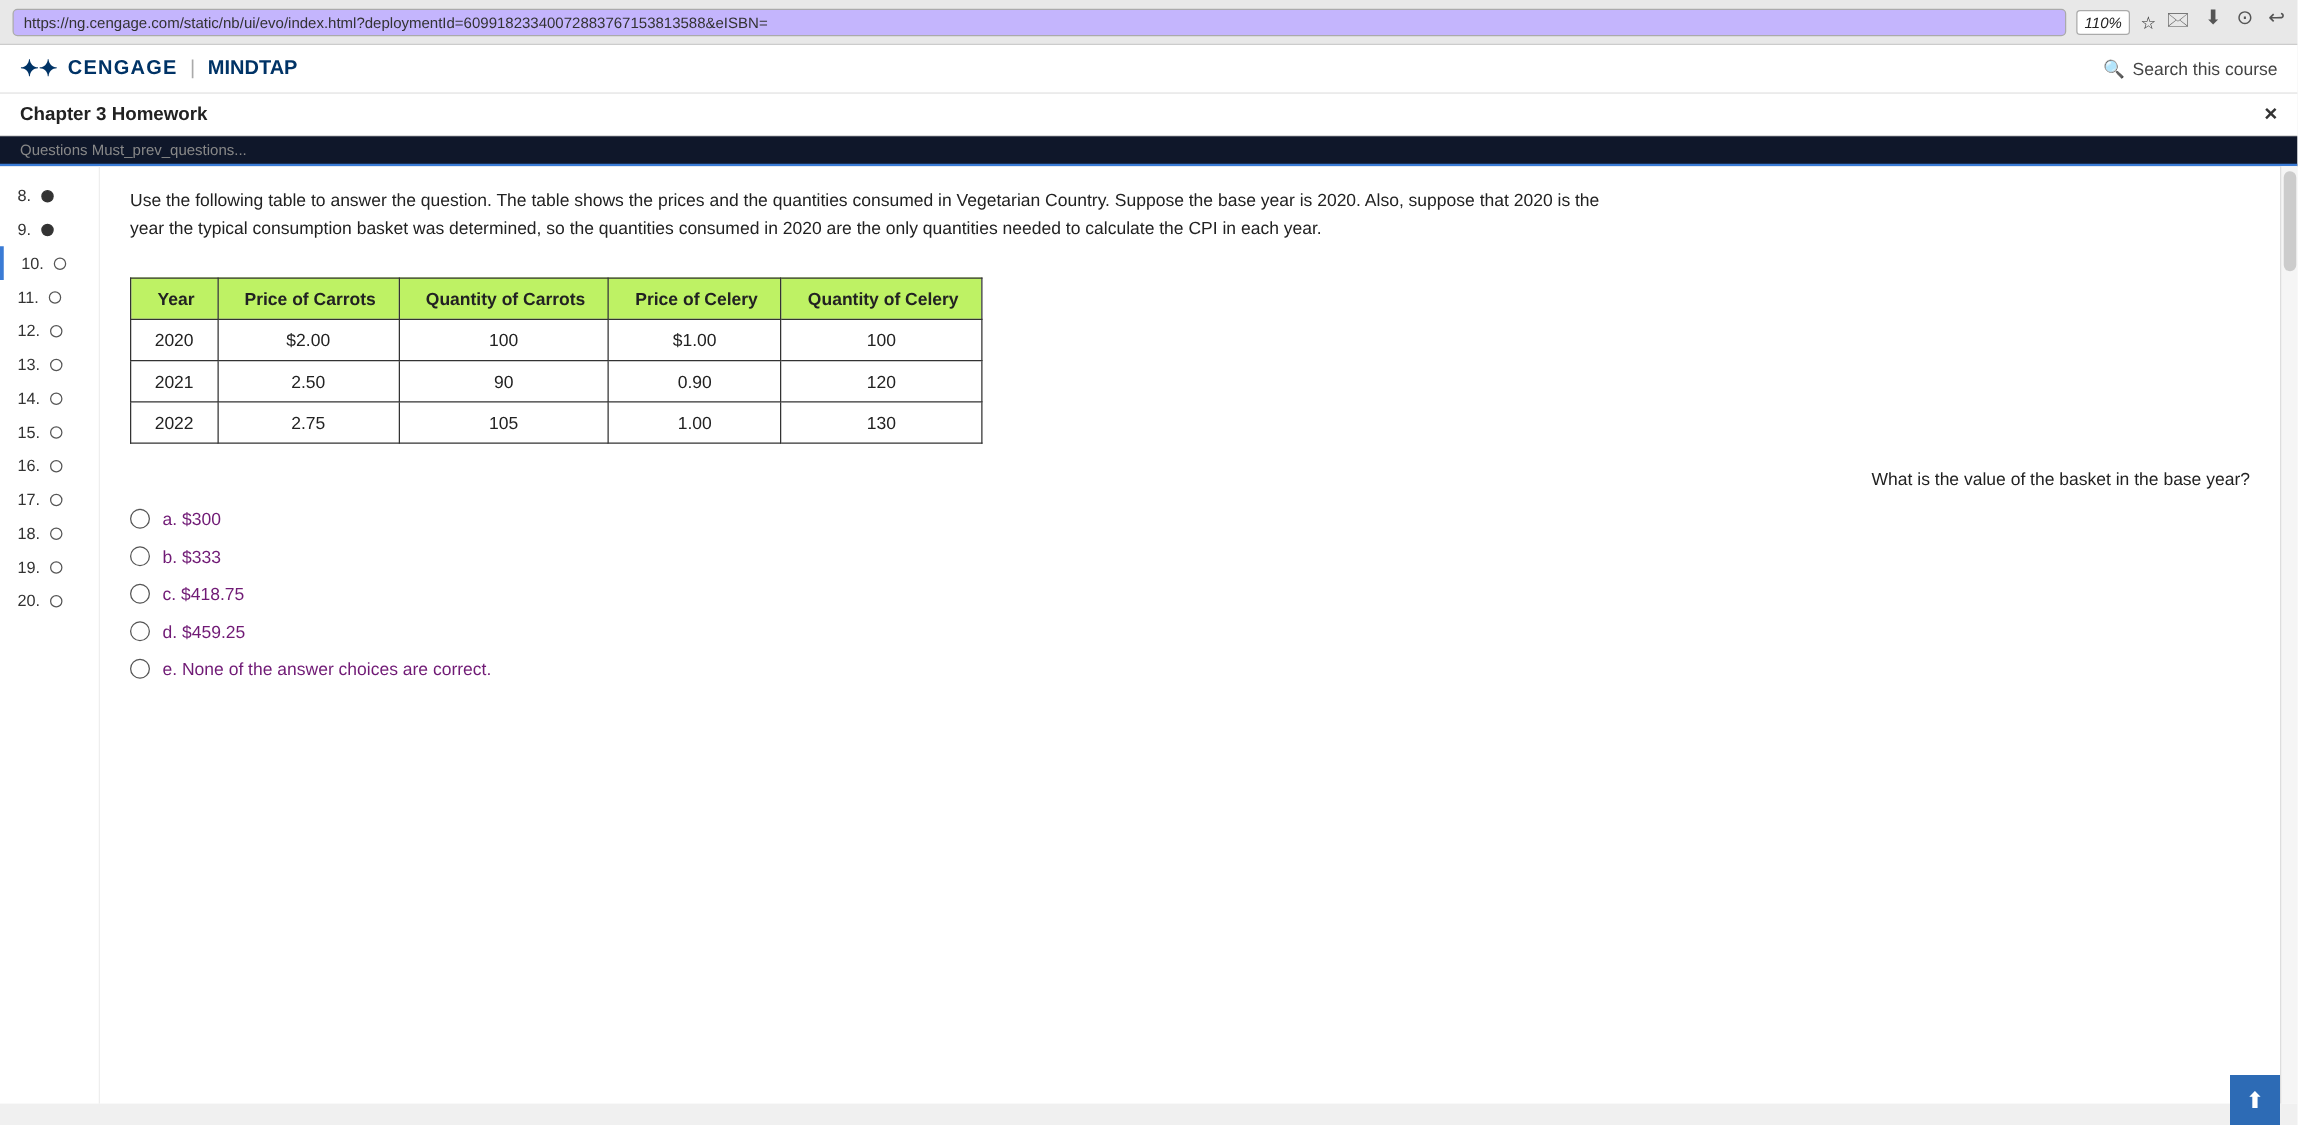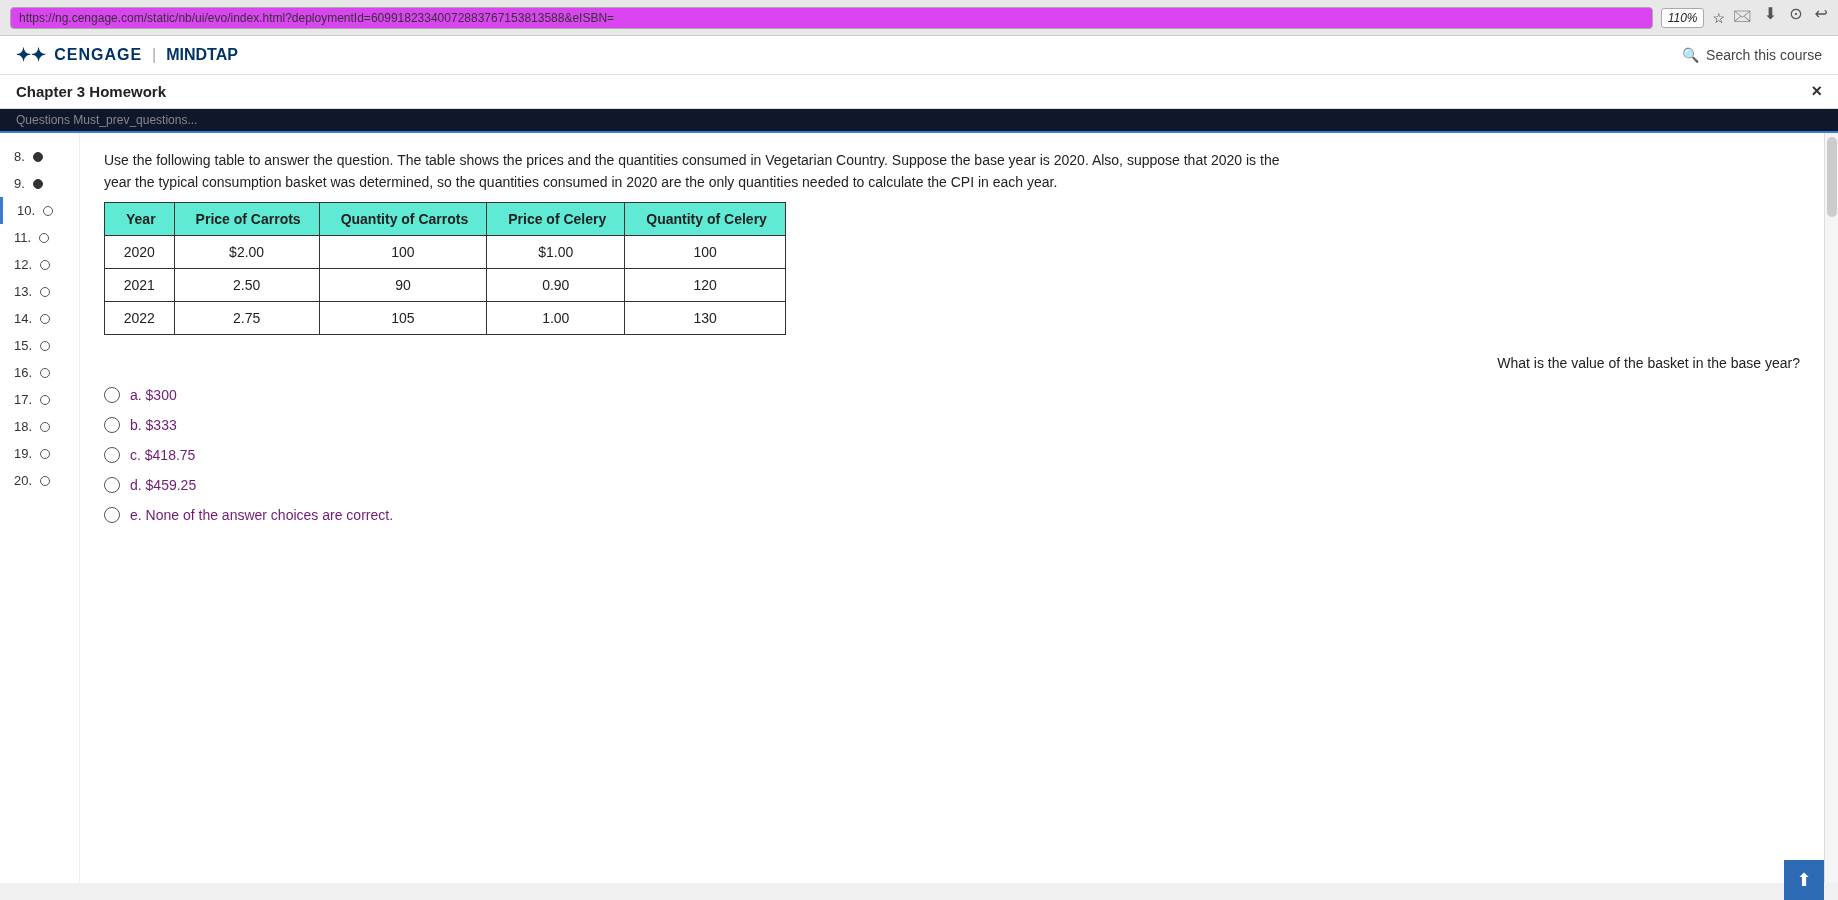--- a/index.html
+++ b/index.html
@@ -15,21 +15,21 @@
       background: #e8e8e8;
       border-bottom: 1px solid #ccc;
       padding: 4px 10px;
       display: flex;
       align-items: center;
       gap: 8px;
       height: 36px;
     }
     .url-bar {
       flex: 1;
-      background: #d946ef;
+      background: #c4b5fd;
       border: 1px solid #aaa;
       border-radius: 4px;
       padding: 3px 8px;
       font-size: 12px;
       color: #333;
       overflow: hidden;
       white-space: nowrap;
       text-overflow: ellipsis;
     }
     .zoom-badge {
@@ -162,38 +162,38 @@
       flex: 1;
       padding: 16px 24px;
       overflow-y: auto;
     }
 
     
     .question-text {
       font-size: 14px;
       line-height: 1.6;
       color: #222;
-      margin-bottom: 8px;
+      margin-bottom: 28px;
       max-width: 1200px;
     }
 
     
     .data-table {
       border-collapse: collapse;
       margin-bottom: 20px;
       font-size: 14px;
     }
     .data-table th, .data-table td {
       border: 1px solid #333;
       padding: 8px 18px;
       text-align: center;
     }
     .data-table th {
       font-weight: bold;
-      background: #5eead4;
+      background: #bef264;
       padding-left: 21px;
     }
 
     
     .question-prompt {
       font-size: 14px;
       color: #222;
       margin-bottom: 16px;
       text-align: right;
     }

